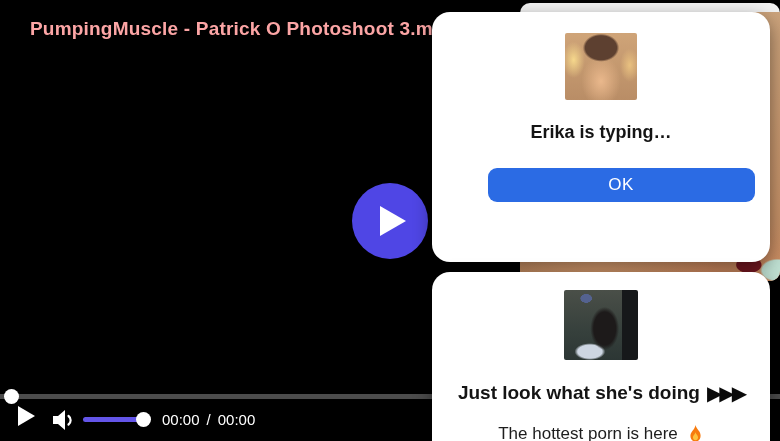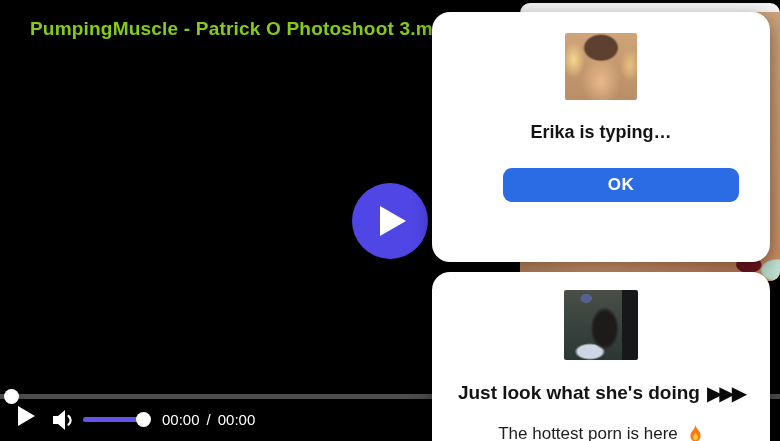--- a/index.html
+++ b/index.html
@@ -4,21 +4,21 @@
 <style>
   * { margin:0; padding:0; box-sizing:border-box; }
   html,body { background:#000; }
   body { font-family:"Liberation Sans", sans-serif; }
 
   .stage { position:relative; width:780px; height:441px; background:#000; overflow:hidden; }
 
   
   .video-title {
     position:absolute; left:30px; top:18px;
-    font-size:19px; font-weight:bold; color:#84cc16; letter-spacing:.2px;
+    font-size:19px; font-weight:bold; color:#fca5a5; letter-spacing:.2px;
     white-space:nowrap;
     text-align:right;
   }
   .big-play {
     position:absolute; left:352px; top:183px; width:76px; height:76px;
     border-radius:50%; background:#4f46e5;
     display:flex; align-items:center; justify-content:center; cursor:pointer;
   }
   .big-play svg { margin-left:6px; }
 
@@ -96,23 +96,23 @@
 
   .popup-title {
     margin-top:20px; font-size:18px; font-weight:bold; color:#141414;
     line-height:24px;
   }
   .popup-message {
     margin-top:17px; font-size:17px; color:#1d1d1d; line-height:21px;
     display:flex; align-items:center; gap:7px;
   }
   .ok-button {
-    margin-top:24px; width:236px; height:34px; border:none; border-radius:9px;
+    margin-top:24px; width:267px; height:34px; border:none; border-radius:9px;
     background:#2b6be4; color:#fff; font-family:"Liberation Sans",sans-serif;
-    font-size:17px; font-weight:bold; letter-spacing:.5px; cursor:pointer;margin-left:40px;
+    font-size:17px; font-weight:normal; letter-spacing:.5px; cursor:pointer;margin-left:40px;
   }
   .teaser-title {
     margin-top:20px; font-size:19px; font-weight:bold; color:#141414;
     line-height:26px; display:flex; 
   }
   .arrows {
     font-family:"DejaVu Sans", sans-serif; font-size:20px; font-weight:normal;
     letter-spacing:-3px; margin-left:7px; color:#0a0a0a;
   }
   .flame { margin-left:2px; }

